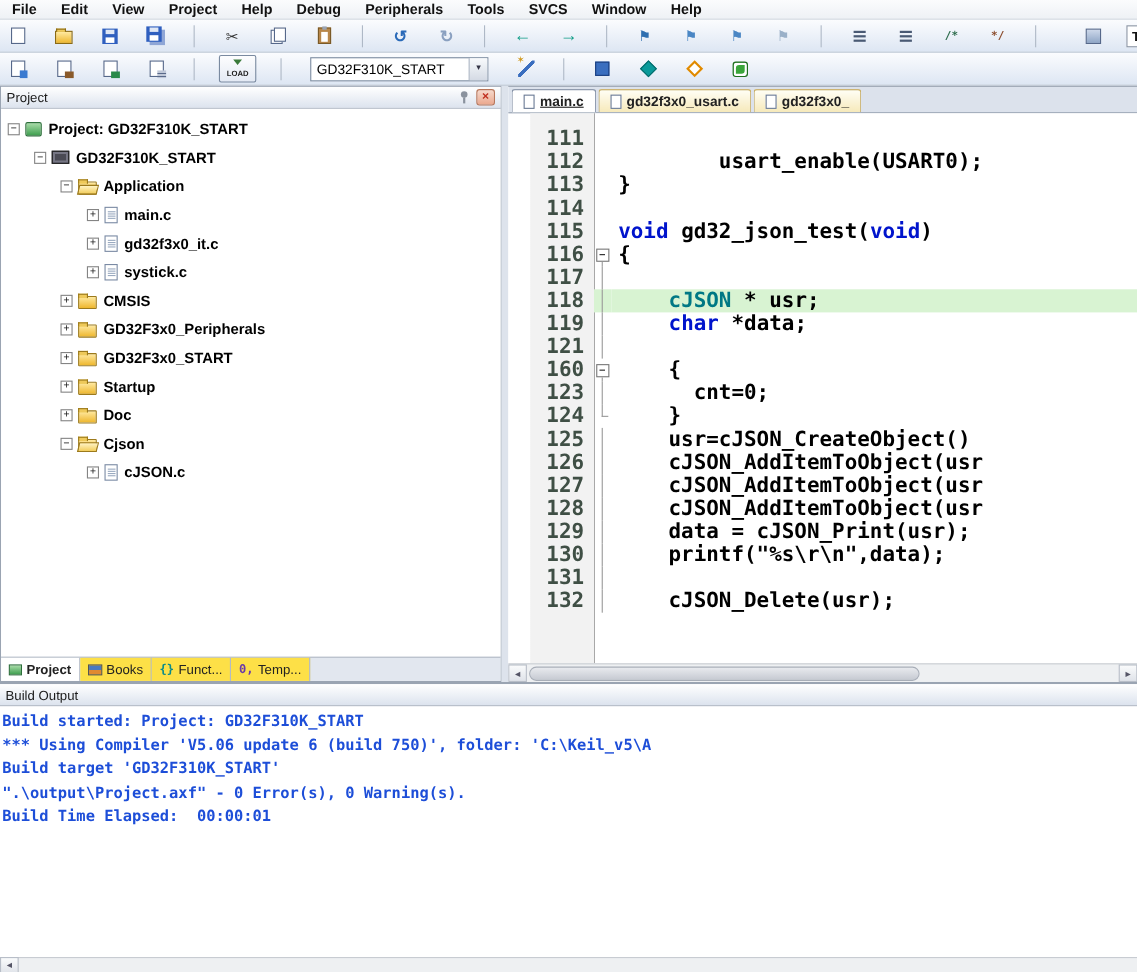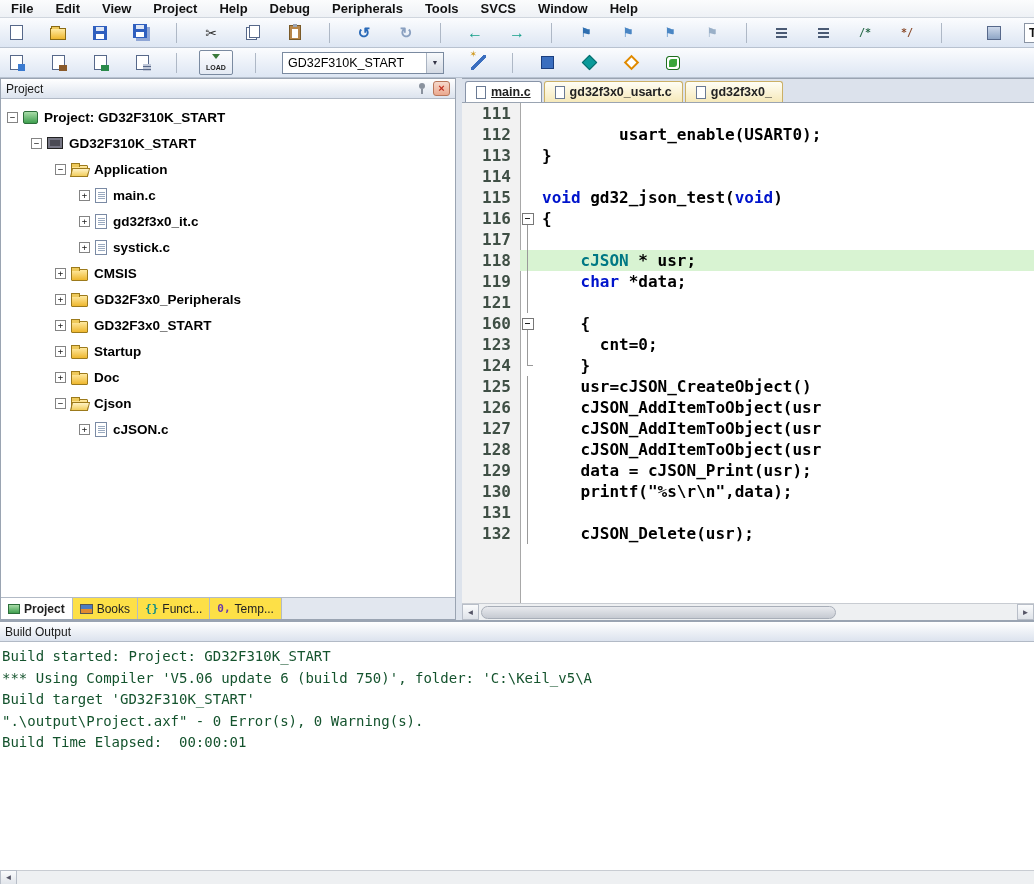--- a/index.html
+++ b/index.html
@@ -105,22 +105,22 @@
   .tab-ic-templates { color:#6a3aaa; font-weight:bold; font-size:11px; font-family:"DejaVu Sans Mono",monospace; }
 
   
   .etabs { height:24px; flex:none; background:#dce2ec; display:flex; align-items:flex-end; padding-left:3px; border-bottom:1px solid #9aa4b2; }
   .etab { height:21px; display:flex; align-items:center; gap:5px; padding:0 10px; margin-right:2px; font-size:12.5px; color:#222;
           background:linear-gradient(#fffef5,#f6e9ba); border:1px solid #cbb066; border-bottom:none; border-radius:3px 3px 0 0; white-space:nowrap;font-weight:bold; }
   .etab.active { background:#fff; border-color:#8894a8; font-weight:bold; }
   .etab.active .etab-label { text-decoration:underline; }
   .etab-ic { width:10px; height:13px; background:#fff; border:1px solid #6a7a94; flex:none; }
 
-  .code-area { flex:1; overflow:hidden; font-family:"DejaVu Sans Mono",monospace; font-size:16px; font-weight:bold; line-height:21px;
-               background:linear-gradient(to right,#f2f2f2 0 58px,#a8a8a8 58px 59px,#ffffff 59px); }
+  .code-area { flex:1; overflow:hidden; padding-top:13px; font-family:"DejaVu Sans Mono",monospace; font-size:19px; font-weight:bold; line-height:21px;
+               background:linear-gradient(to right,#f2f2f2 0 58px,#a8a8a8 58px 59px,#ffffff 59px);margin-left:20px; }
   .code-line { height:21px; display:flex; }
   .ln { width:58px; flex:none; text-align:right; padding-right:9px; color:#3f4f45; }
   .fold { width:16px; flex:none; position:relative; }
   .fold.bar::before { content:""; position:absolute; left:7px; top:0; bottom:0; width:1px; background:#999; }
   .fold.box::before { content:""; position:absolute; left:2px; top:5px; width:10px; height:10px; border:1px solid #777; background:#fff; }
   .fold.box::after { content:""; position:absolute; left:5px; top:10px; width:5px; height:1px; background:#222; }
   .fold.box { background:linear-gradient(#999,#999) no-repeat 7px 17px / 1px 6px; }
   .fold.corner::before { content:""; position:absolute; left:7px; top:0; width:1px; height:11px; background:#999; }
   .fold.corner::after { content:""; position:absolute; left:7px; top:10px; width:6px; height:1px; background:#999; }
   .code { flex:1; white-space:pre; padding-left:6px; color:#000; }
@@ -128,21 +128,21 @@
   .kw { color:#0014cc; }
   .ty { color:#007884; }
 
   .hscroll { height:17px; flex:none; background:#eef0f2; border-top:1px solid #c8ccd2; display:flex; align-items:center; }
   .scroll-btn { width:17px; height:16px; flex:none; background:linear-gradient(#fafbfc,#dfe3e9); border:1px solid #b8bec8; display:flex; align-items:center; justify-content:center; font-size:8px; color:#556; }
   .scroll-thumb { width:62%; height:13px; margin:0 2px; background:linear-gradient(#e8eaee,#c6cad2); border:1px solid #a8aeb8; border-radius:7px; flex:none; }
   .scroll-track { flex:1; }
 
   
   .build-panel { position:absolute; top:620px; left:0; width:1034px; height:264px; background:#fff; border-top:2px solid #9aa4b2; display:flex; flex-direction:column; }
-  .build-text { flex:1; overflow:hidden; padding:4px 2px; font-family:"DejaVu Sans Mono",monospace; font-size:14px; font-weight:normal; line-height:21.5px; color:#14532d; }
+  .build-text { flex:1; overflow:hidden; padding:4px 2px; font-family:"DejaVu Sans Mono",monospace; font-size:14px; font-weight:bold; line-height:21.5px; color:#1d4ed8; }
   .bo-line { white-space:pre; }
   .build-hscroll { height:14px; }
 </style>
 </head>
 <body>
 
 <div class="window">
 
   <div class="menubar">
       <div class="menu-item">File</div>

